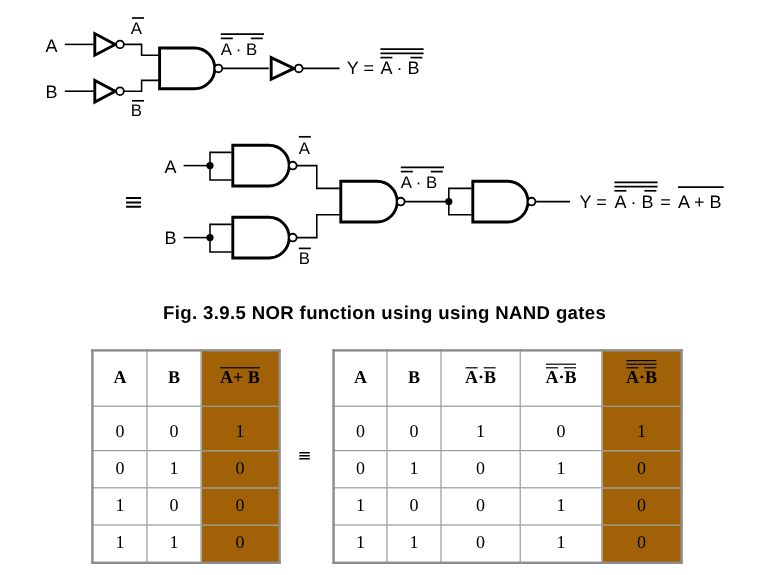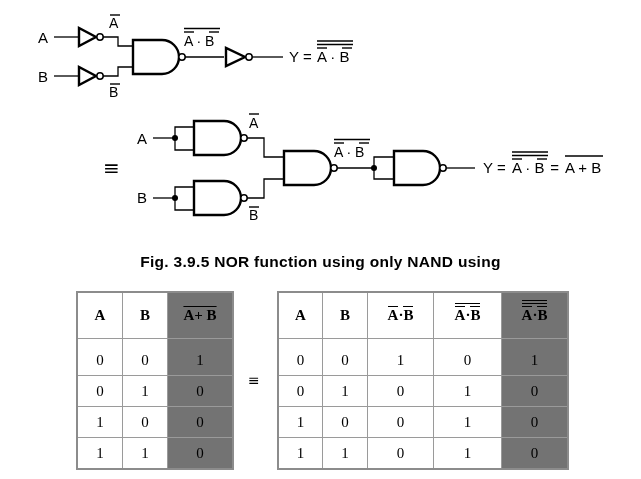--- a/index.html
+++ b/index.html
@@ -9,21 +9,21 @@
   .wire { stroke: #000; stroke-width: 1.3; fill: none; }
   .gate { stroke: #000; stroke-width: 2.4; fill: #fff; stroke-linejoin: miter; }
   .bubble { stroke: #000; stroke-width: 1.5; fill: #fff; }
   .ovl { stroke: #000; stroke-width: 1.4; }
   .caption { position: absolute; left: 0; top: 253px; width: 641px; text-align: center; font-family: "Liberation Sans", sans-serif; font-weight: bold; font-size: 15.5px; letter-spacing: 0.3px; color: #000; }
   table.tt { position: absolute; border-collapse: collapse; border: 2px solid #8c8c8c; font-family: "Liberation Serif", serif; font-size: 15px; color: #000; }
   table.tt th, table.tt td { border: 1px solid #9a9a9a; text-align: center; padding: 0; }
   table.tt th { height: 45px; font-weight: bold; font-size: 15px; }
   table.tt td { height: 30px; }
   table.tt tbody tr:first-child td { padding-top: 6px; }
-  table.tt .hl { background: #737373; }
+  table.tt .hl { background: #a16207; }
   #tt-left { left: 76px; top: 291px; }
   #tt-right { left: 277px; top: 291px; }
   .equiv-mid { position: absolute; left: 248px; top: 372px; font-family: "DejaVu Sans", sans-serif; font-size: 14px; color: #000; }
   .ob { text-decoration: overline; }
 </style>
 </head>
 <body>
 
 <svg id="diagram" width="641" height="245" viewBox="0 0 641 245">
 
@@ -106,21 +106,21 @@
     <line class="ovl" x1="512" y1="159" x2="522" y2="159"></line>
     <line class="ovl" x1="537" y1="159" x2="547" y2="159"></line>
     <line class="ovl" x1="512" y1="155.5" x2="548" y2="155.5"></line>
     <line class="ovl" x1="512" y1="152" x2="548" y2="152"></line>
     <text x="546" y="173" font-size="15" xml:space="preserve"> = </text>
     <text x="565" y="173" font-size="15">A + B</text>
     <line class="ovl" x1="565" y1="156" x2="603" y2="156"></line>
   </g>
 </svg>
 
-<div class="caption">Fig. 3.9.5 NOR function using only NAND using</div>
+<div class="caption">Fig. 3.9.5 NOR function using using NAND gates</div>
 
 <table class="tt" id="tt-left">
   <thead>
     <tr>
       <th style="width:44px">A</th>
       <th style="width:44px">B</th>
       <th class="hl" style="width:64px"><span class="ob">A+ B</span></th>
     </tr>
   </thead>
   <tbody>

